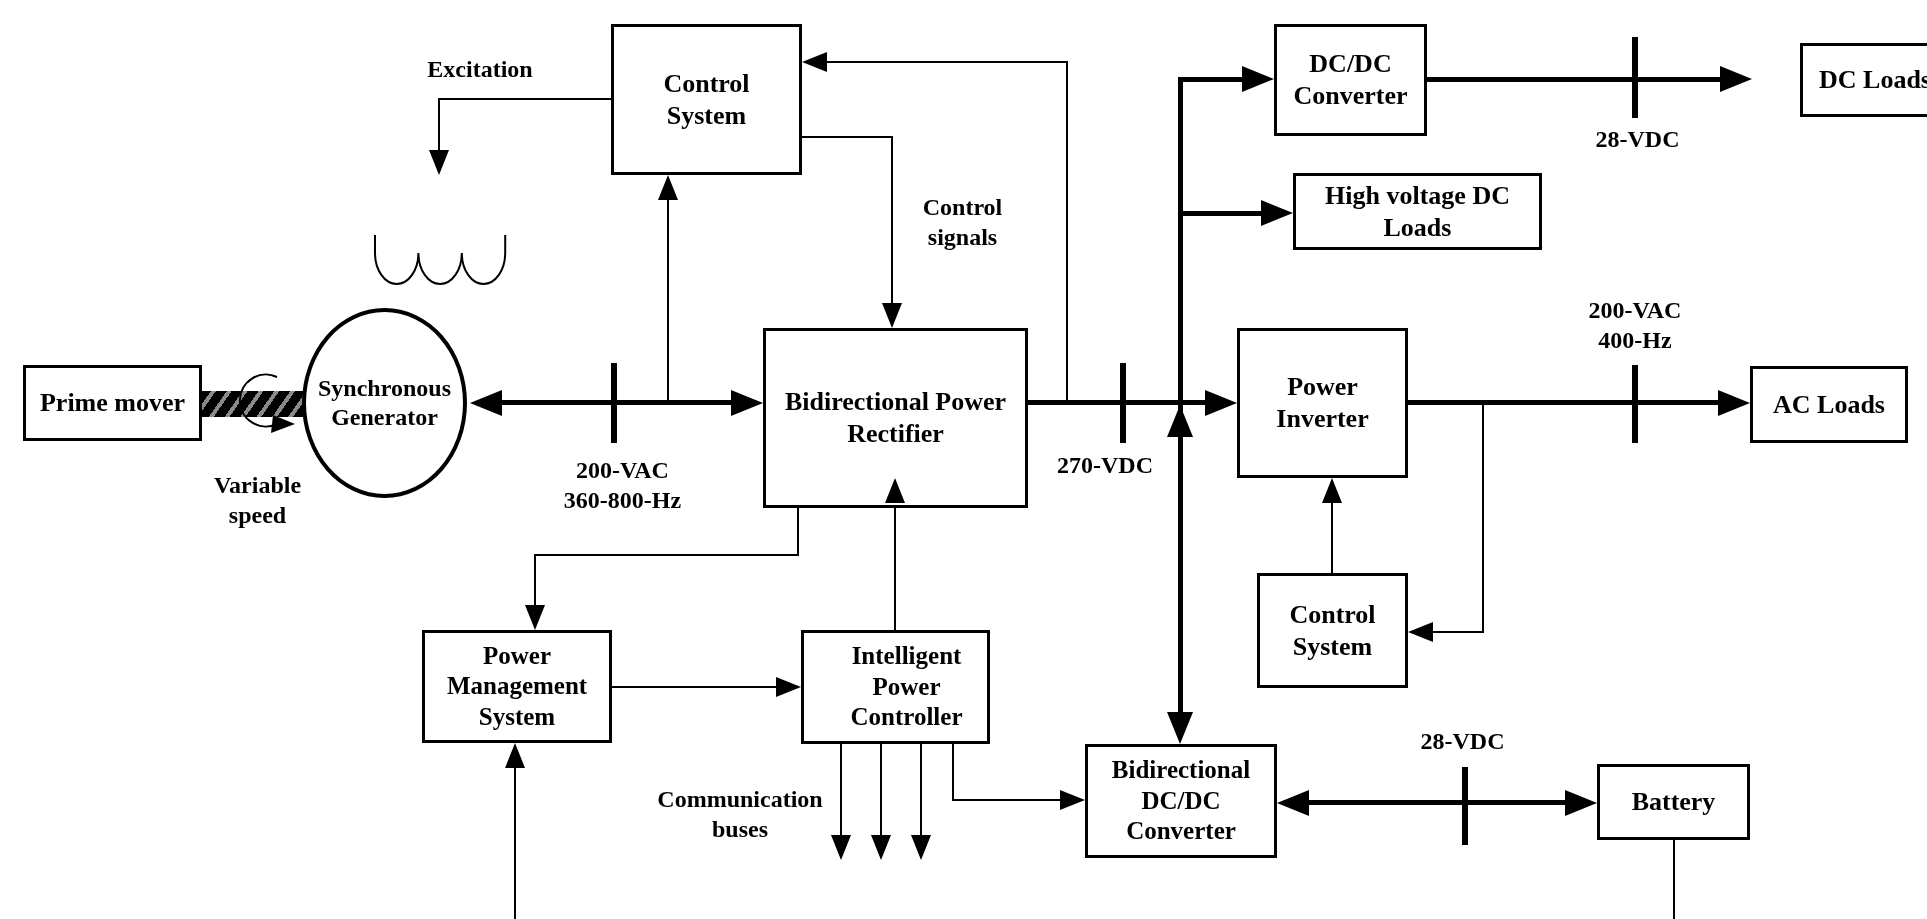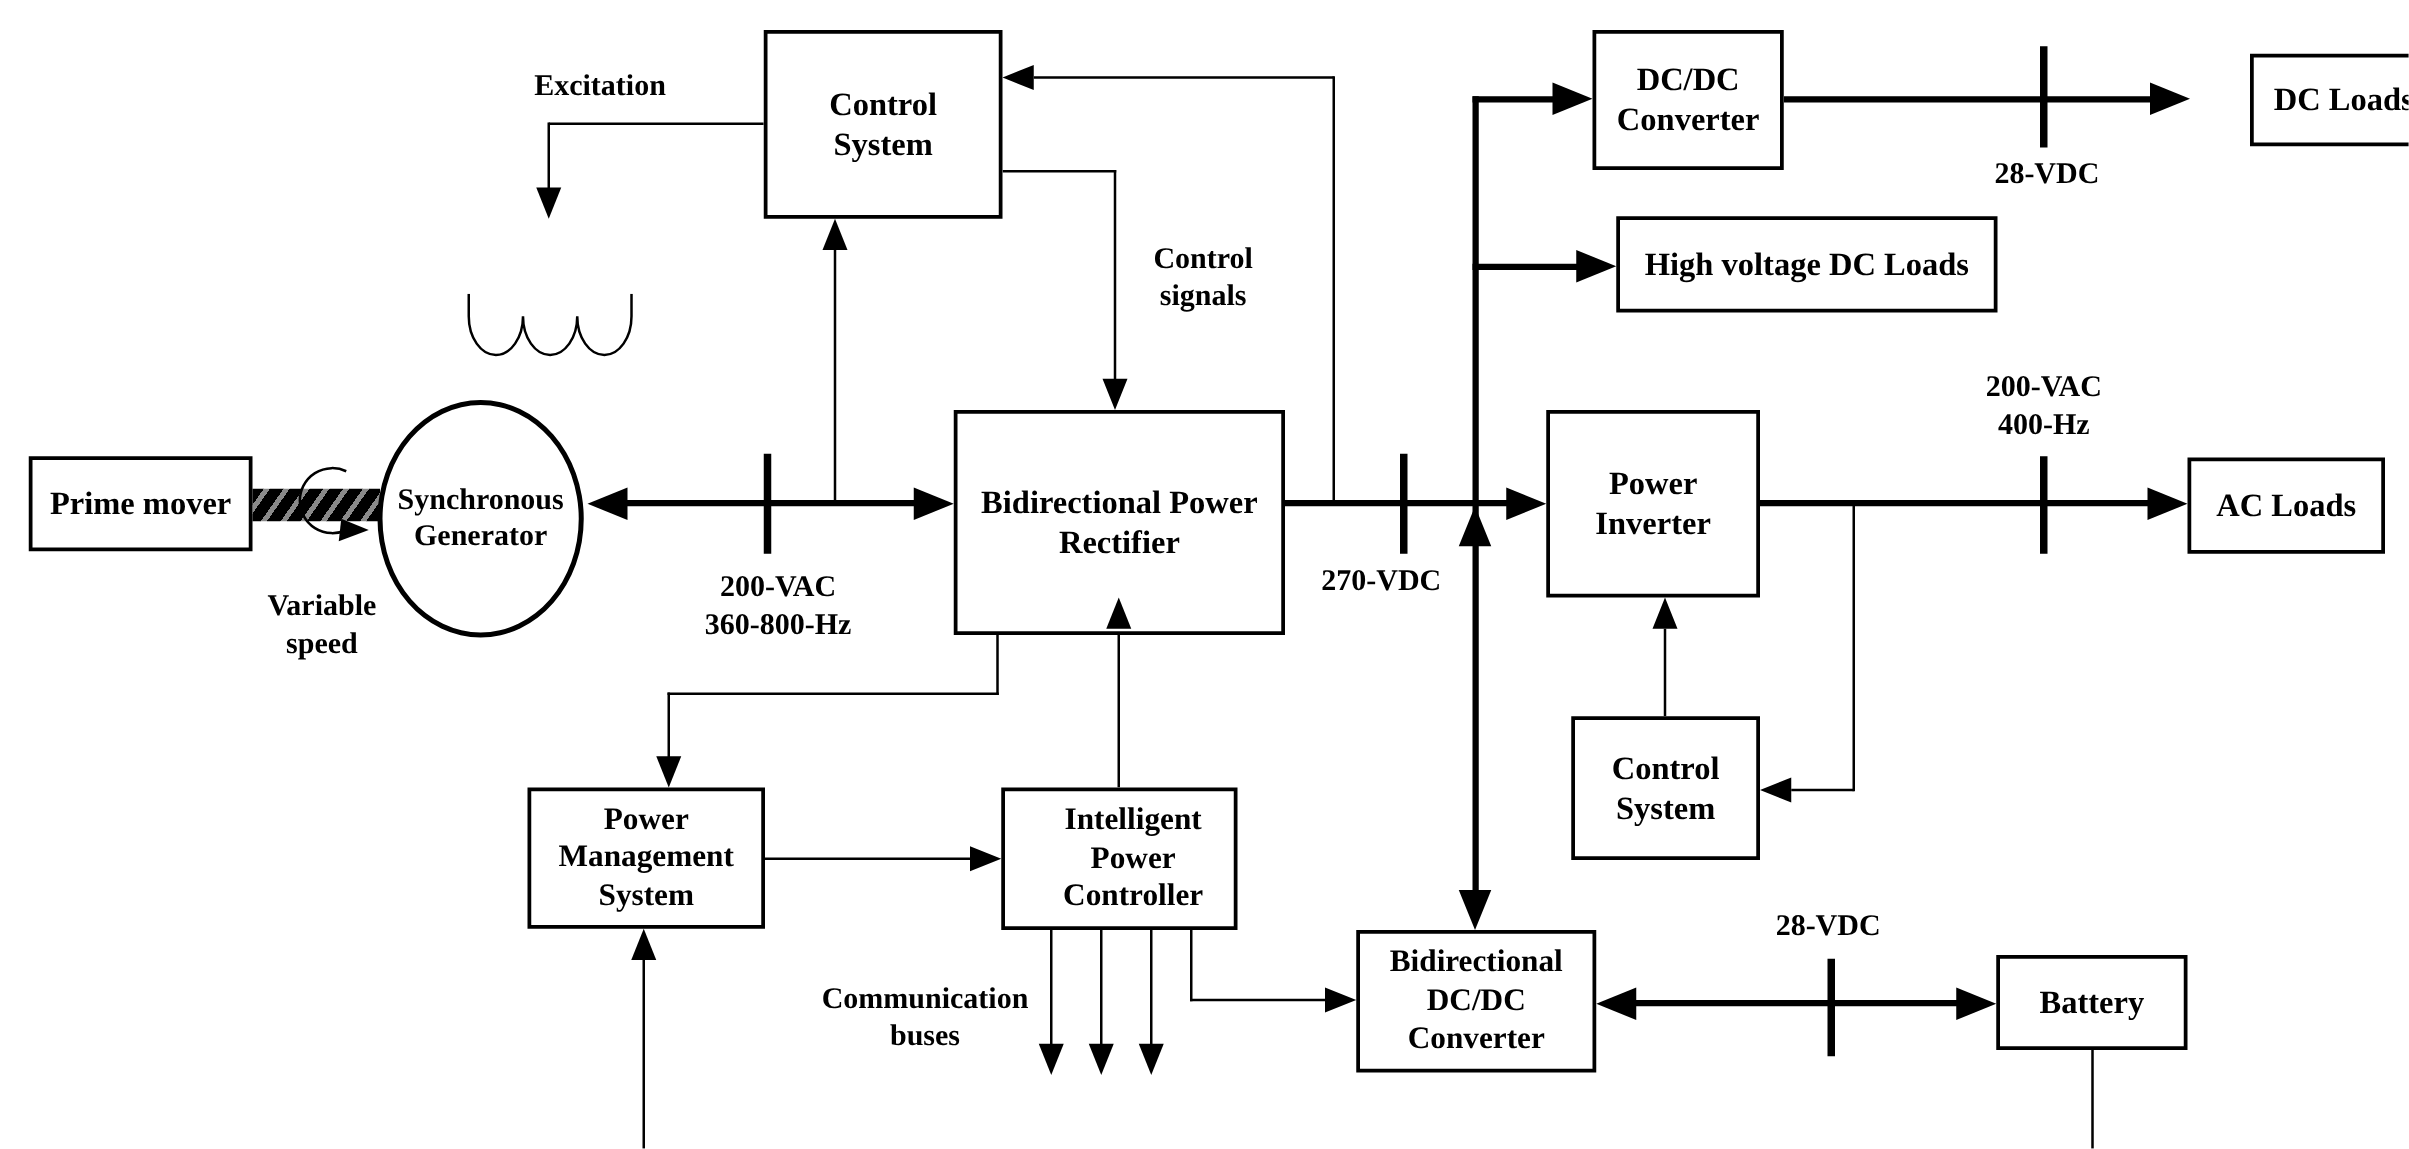--- a/index.html
+++ b/index.html
@@ -84,21 +84,21 @@
     <polygon points="51,57 73,66 49,75" fill="#000"></polygon>
   </svg>
   <svg class="svgdeco" style="left:365px;top:235px;" width="146" height="64" viewBox="0 0 146 64">
     <path d="M 10,0 V 18 a 21.7,31 0 0 0 43.4,0 a 21.7,31 0 0 0 43.4,0 a 21.7,31 0 0 0 43.4,0 V 0" fill="none" stroke="#000" stroke-width="2"></path>
   </svg>
 
   <div class="box" style="left:23px;top:365px;width:179px;height:76px;">
     <span>Prime mover</span>
   </div>
 
-  <div class="box ellipse" style="left:302px;top:320px;width:165px;height:190px;">
+  <div class="box ellipse" style="left:302px;top:308px;width:165px;height:190px;">
     <span>Synchronous</span>
     <span>Generator</span>
   </div>
 
 
   <div class="box" style="left:611px;top:24px;width:191px;height:151px;">
     <span>Control</span>
     <span>System</span>
   </div>
 
@@ -123,21 +123,21 @@
     <span>Bidirectional</span>
     <span>DC/DC</span>
     <span>Converter</span>
   </div>
 
   <div class="box" style="left:1274px;top:24px;width:153px;height:112px;">
     <span>DC/DC</span>
     <span>Converter</span>
   </div>
 
-  <div class="box" style="left:1293px;top:173px;width:305px;height:77px;">
+  <div class="box" style="left:1293px;top:173px;width:249px;height:77px;">
     <span>High voltage DC Loads</span>
   </div>
 
   <div class="box" style="left:1752px;top:43px;width:150px;height:74px;margin-left:48px;">
     <span>DC Loads</span>
   </div>
 
   <div class="box" style="left:1237px;top:328px;width:171px;height:150px;">
     <span>Power</span>
     <span>Inverter</span>

